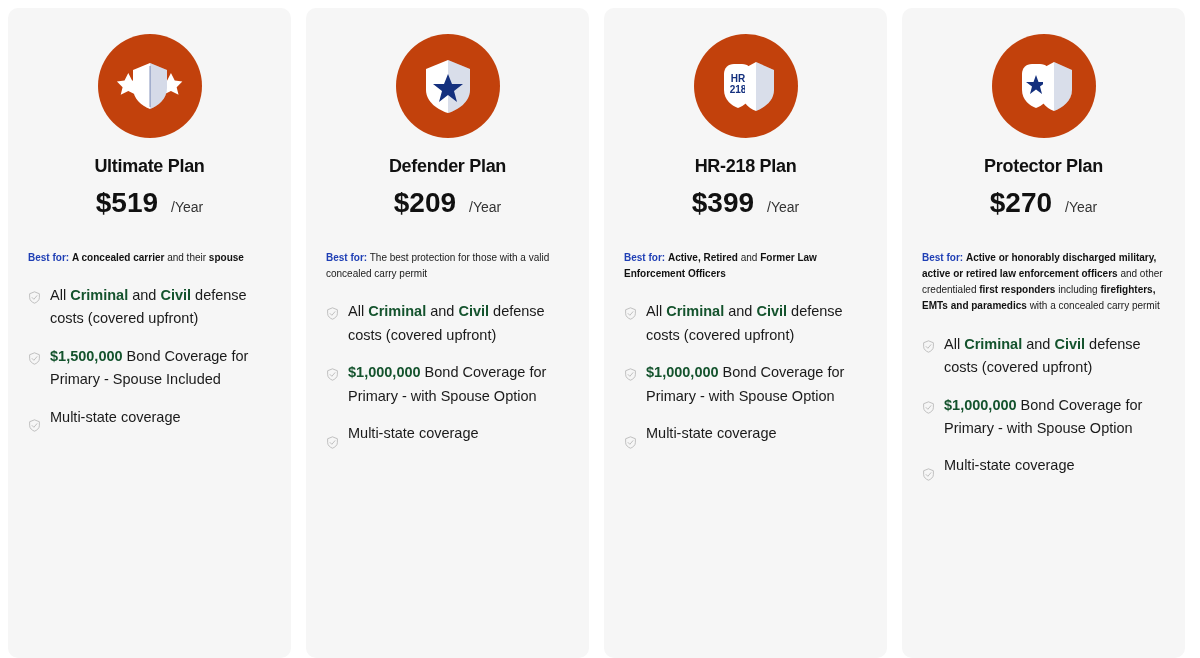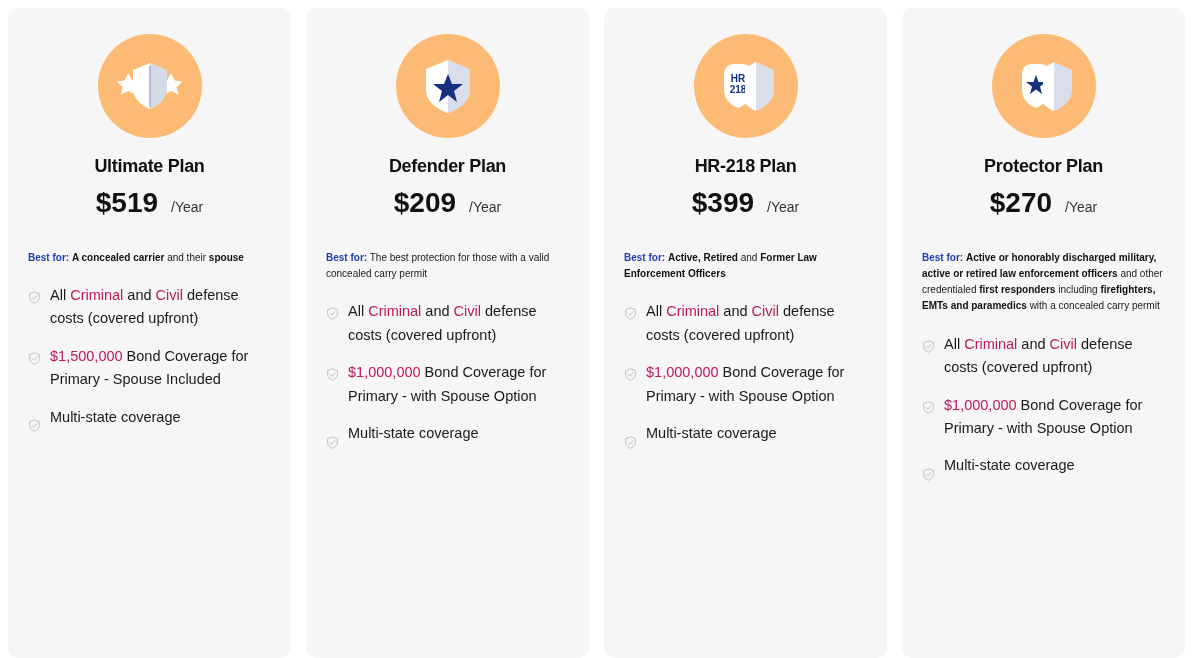--- a/index.html
+++ b/index.html
@@ -27,21 +27,21 @@
     border-radius: 10px;
     padding: 22px 20px 24px 20px;
     display: flex;
     flex-direction: column;
     align-items: center;
   }
   .badge {
     width: 104px;
     height: 104px;
     border-radius: 50%;
-    background: #fdba74;
+    background: #c2410c;
     display: flex;
     align-items: center;
     justify-content: center;
     margin-top: 4px;
     text-decoration: underline;
   }
   .plan-title {
     font-size: 18px;
     font-weight: bold;
     color: #111111;
@@ -91,21 +91,21 @@
     color: #1a1a1a;
   }
   .feature-item:last-child { margin-bottom: 0; align-items: flex-end; }
   .check-icon {
     flex: 0 0 auto;
     width: 13px;
     height: 13px;
     margin-top: 4px;
     margin-right: 9px;
   }
-  .feature-text b { font-weight: normal; color: #be185d; }
+  .feature-text b { font-weight: bold; color: #14532d; }
 </style>
 </head>
 <body>
 
 <div class="plans-row">
 
   <div class="plan-card">
     <div class="badge">
       <svg width="72" height="72" viewBox="0 0 72 72">
         <polygon points="14,22 18,30 26,31 20,37 22,45 14,41 6,45 8,37 2,31 10,30" fill="#ffffff" transform="translate(1,2) scale(0.95)"></polygon>

